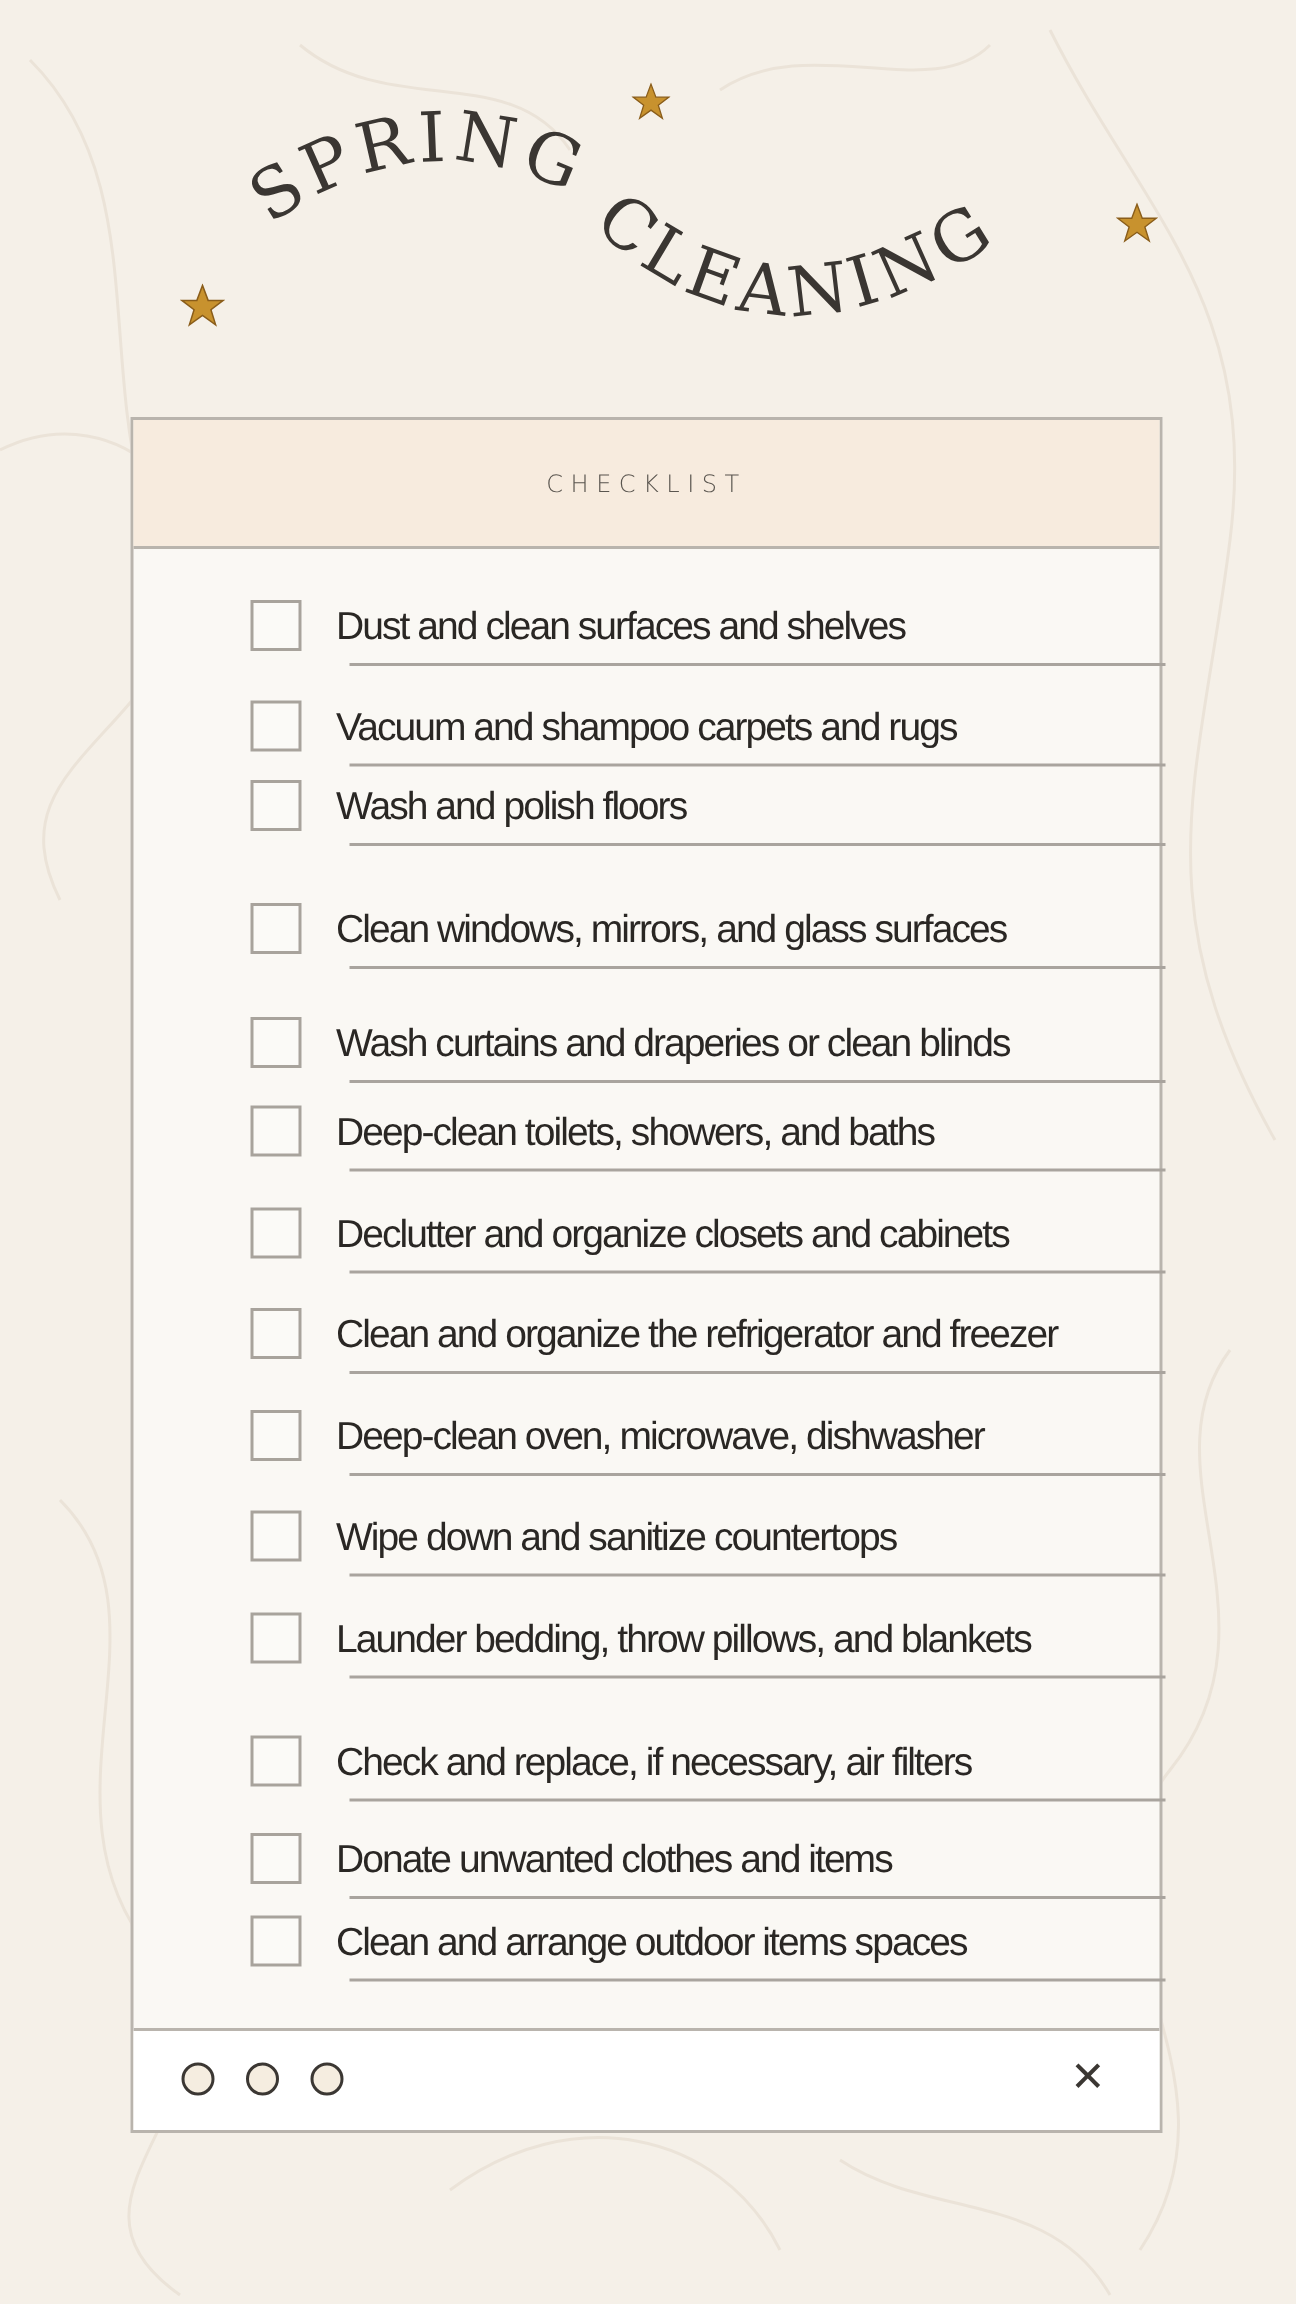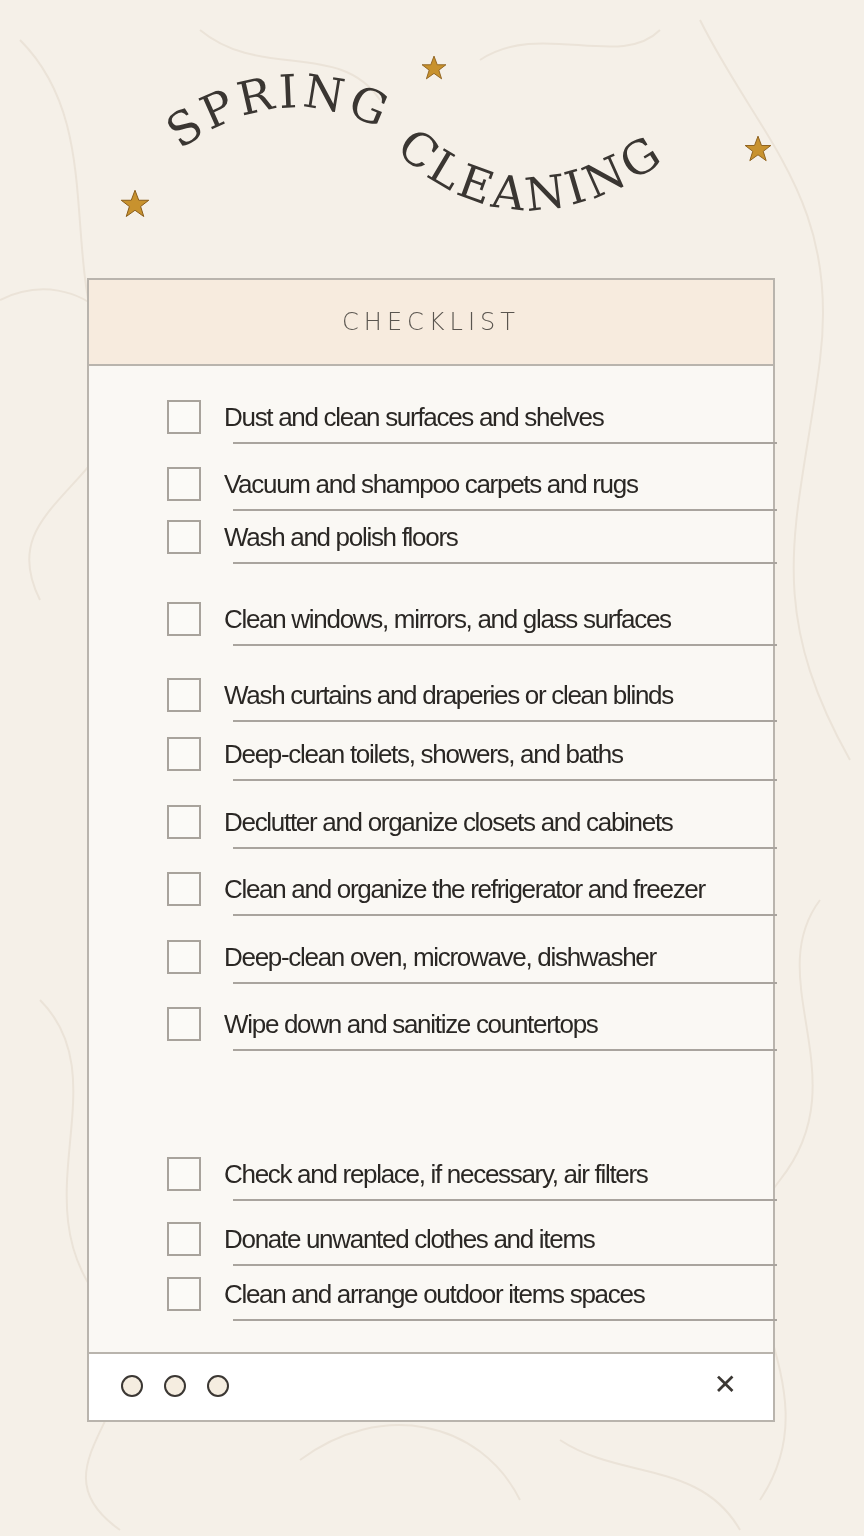--- a/index.html
+++ b/index.html
@@ -2,21 +2,21 @@
 <html><head>
   <meta charset="utf-8">
   <style>
     html,body{margin:0;padding:0;}
     body{width:864px;height:1536px;background:#f5f0e8;position:relative;overflow:hidden;font-family:"Liberation Sans",sans-serif;}
     .bg-lines{position:absolute;left:0;top:0;width:864px;height:1536px;}
     .title-svg{position:absolute;left:0;top:0;width:864px;height:260px;}
     .star{position:absolute;width:28px;height:28px;}
     .card{position:absolute;left:87px;top:278px;width:688px;height:1144px;border:2px solid #b9b4ad;background:#faf8f4;box-sizing:border-box;}
     .card-header{height:84px;background:#f7ebde;border-bottom:2px solid #b9b4ad;display:flex;align-items:center;justify-content:center;}
-    .card-header span{font-family:"DejaVu Sans",sans-serif;font-size:24px;letter-spacing:5px;color:#5a554f;font-weight:300;}
+    .card-header span{font-family:"DejaVu Sans",sans-serif;font-size:16px;letter-spacing:5px;color:#5a554f;font-weight:300;}
     .items{position:relative;height:990px;margin-left:38px;}
     .item{position:absolute;left:0;width:684px;height:68px;}
     .box{position:absolute;left:40px;top:0;width:34px;height:34px;border:2px solid #a8a39c;box-sizing:border-box;background:#fbfaf7;}
     .label{position:absolute;left:97px;top:2px;font-family:"Liberation Sans",sans-serif;font-size:26px;letter-spacing:-1.3px;color:#2a2724;white-space:nowrap;}
     .rule{position:absolute;left:106px;top:42px;width:544px;height:2px;background:#a9a49e;}
     .card-footer{position:absolute;left:0;bottom:0;width:684px;height:66px;background:#ffffff;border-top:2px solid #b9b4ad;}
     .dot{position:absolute;top:21px;width:22px;height:22px;border:2px solid #3b3733;border-radius:50%;background:#f5ede0;box-sizing:border-box;}
     .close{position:absolute;right:36px;top:15px;font-family:"DejaVu Sans",sans-serif;font-size:28px;color:#3b3733;line-height:32px;}
   </style>
 </head>
@@ -107,20 +107,25 @@
     <div class="item" style="top:574px">
         <div class="box"></div>
         <span class="label">Deep-clean oven, microwave, dishwasher</span>
         <div class="rule"></div>
       </div>
     <div class="item" style="top:641px">
         <div class="box"></div>
         <span class="label">Wipe down and sanitize countertops</span>
         <div class="rule"></div>
       </div>
+    <div class="item" style="top:709px">
+        <div class="box"></div>
+        <span class="label">Launder bedding, throw pillows, and blankets</span>
+        <div class="rule"></div>
+      </div>
     <div class="item" style="top:791px">
         <div class="box"></div>
         <span class="label">Check and replace, if necessary, air filters</span>
         <div class="rule"></div>
       </div>
     <div class="item" style="top:856px">
         <div class="box"></div>
         <span class="label">Donate unwanted clothes and items</span>
         <div class="rule"></div>
       </div>

